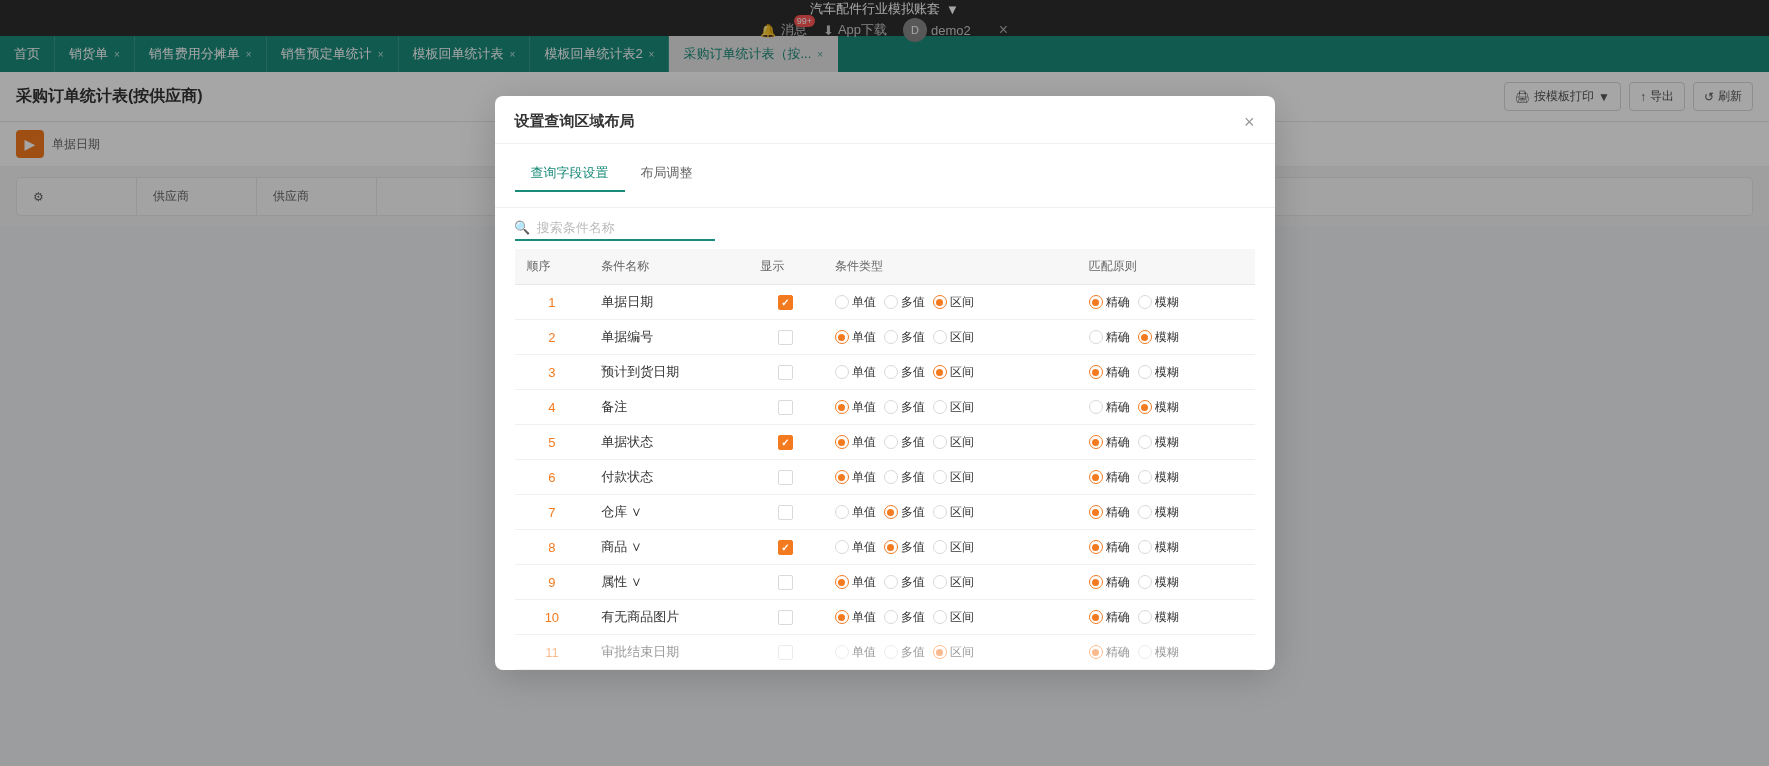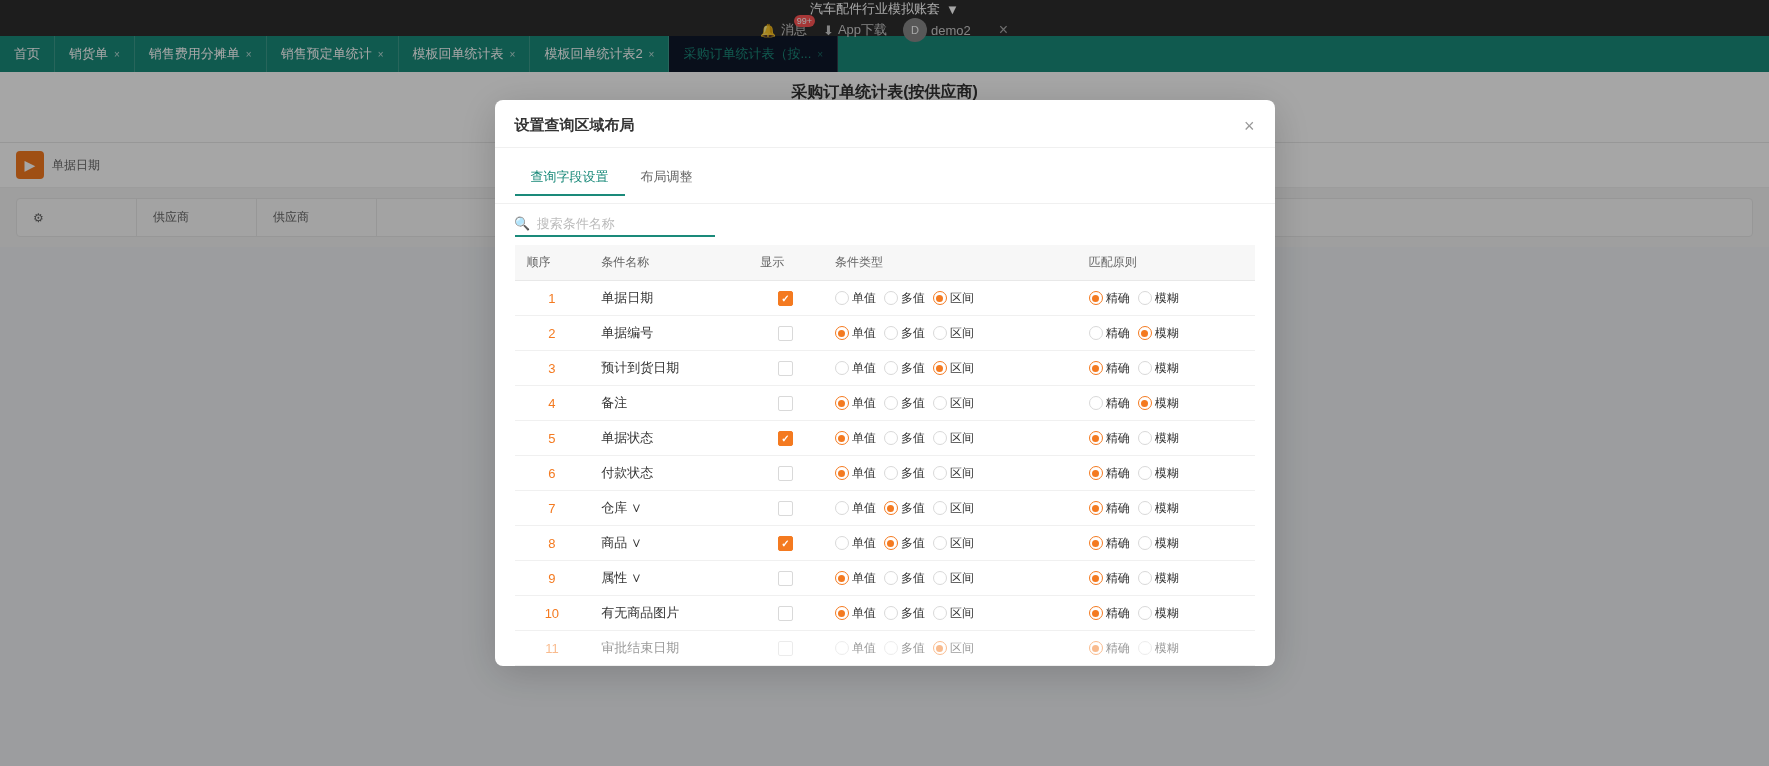--- a/index.html
+++ b/index.html
@@ -42,32 +42,31 @@
       display: flex;
       align-items: center;
       padding: 0 14px;
       color: #fff;
       font-size: 13px;
       cursor: pointer;
       border-right: 1px solid rgba(255,255,255,0.15);
       white-space: nowrap;
       gap: 6px;
     }
-    .tab-item.active { background: #0f172a; color: #1a8a7a; }
+    .tab-item.active { background: #e5e5e5; color: #1a8a7a; }
     .tab-item .close-tab { font-size: 10px; color: inherit; opacity: 0.7; }
 
     
     .page-header {
       background: #fff;
       padding: 10px 16px;
       border-bottom: 1px solid #e8e8e8;
       display: flex;
       align-items: center;
       justify-content: space-between;
-      flex-direction: column;
     }
     .page-title { font-size: 16px; font-weight: 600; color: #333; }
     .header-actions { display: flex; align-items: center; gap: 8px; }
     .btn-outline {
       padding: 5px 10px; border: 1px solid #d9d9d9; background: #fff;
       border-radius: 4px; cursor: pointer; font-size: 12px; color: #555;
       display: flex; align-items: center; gap: 4px;
     }
 
     
@@ -127,21 +126,21 @@
       display: flex;
       align-items: center;
       justify-content: space-between;
     }
     .dialog-title { font-size: 15px; font-weight: 600; color: #333; }
     .dialog-close { cursor: pointer; color: #999; font-size: 18px; line-height: 1; }
 
     
     .dialog-tabs {
       display: flex;
-      padding: 12px 20px 8px;
+      padding: 12px 20px 16px;
       gap: 0;
       border-bottom: 1px solid #f0f0f0;
     }
     .dialog-tab {
       padding: 8px 16px;
       font-size: 13px;
       cursor: pointer;
       color: #666;
       border-bottom: 2px solid transparent;
       margin-bottom: -1px;

